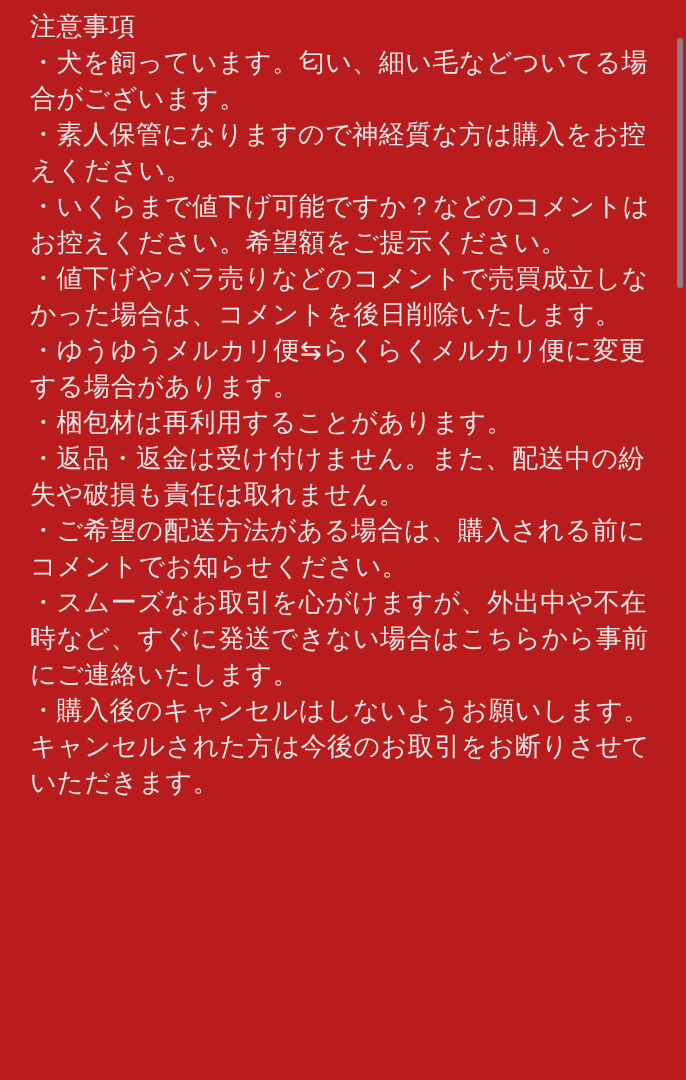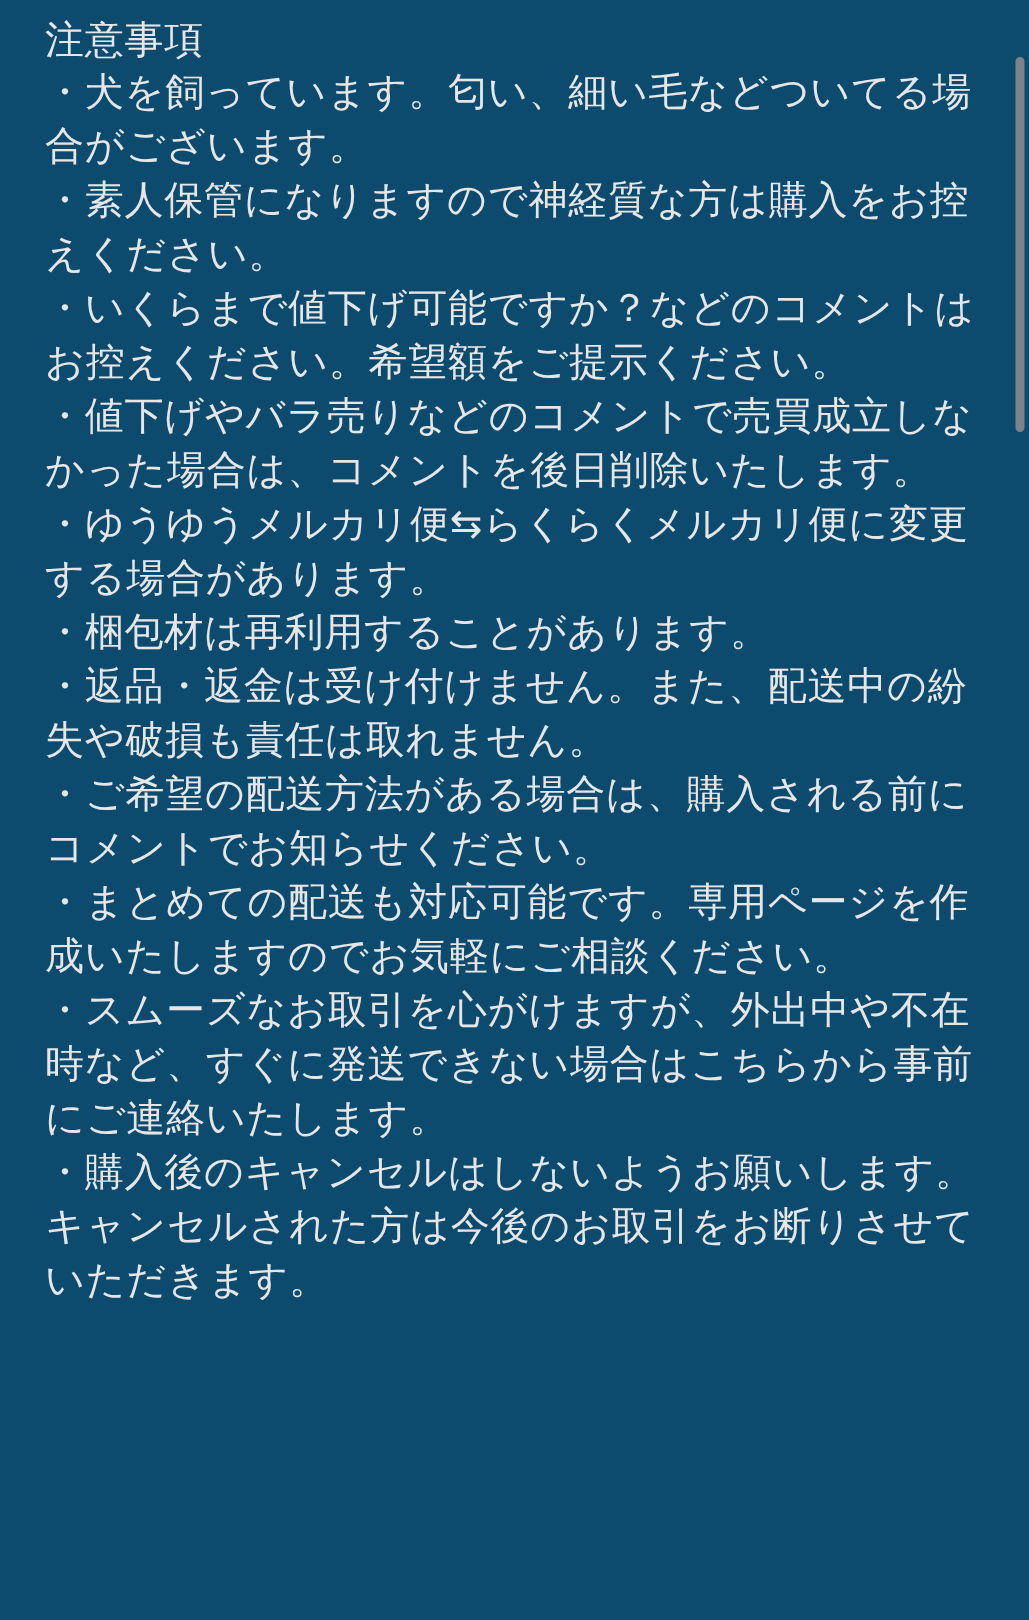--- a/index.html
+++ b/index.html
@@ -11,21 +11,21 @@
     height: 1080px;
     background: #1c1c1e;
     overflow: hidden;
     position: relative;
     font-family: "Liberation Sans", sans-serif;
   }
   .screen {
     position: relative;
     width: 686px;
     height: 1080px;
-    background: #0c4a6e;
+    background: #b91c1c;
     overflow: hidden;
   }
   .text-block {
     position: absolute;
     top: 0;
     left: 0;
     box-sizing: border-box;
     width: 686px;
     padding: 8px 26px 0 30px;
     color: #e6e6e6;
@@ -34,21 +34,20 @@
     letter-spacing: 0.5px;
     text-align: left;
     word-break: normal;
     overflow-wrap: break-word;
   }
   .section-title {
     margin: 0;
   }
   .notice {
     margin: 0;
-    font-family: Liberation Serif, serif;
   }
   .scrollbar-thumb {
     position: absolute;
     top: 38px;
     right: 3px;
     width: 6px;
     height: 250px;
     border-radius: 3px;
     background: #8a8a8e;
     opacity: 0.9;
@@ -61,18 +60,17 @@
   <div class="text-block">
     <div class="section-title">注意事項</div>
     <p class="notice">・犬を飼っています。匂い、細い毛などついてる場合がございます。</p>
     <p class="notice">・素人保管になりますので神経質な方は購入をお控えください。</p>
     <p class="notice">・いくらまで値下げ可能ですか？などのコメントはお控えください。希望額をご提示ください。</p>
     <p class="notice">・値下げやバラ売りなどのコメントで売買成立しなかった場合は、コメントを後日削除いたします。</p>
     <p class="notice">・ゆうゆうメルカリ便⇆らくらくメルカリ便に変更する場合があります。</p>
     <p class="notice">・梱包材は再利用することがあります。</p>
     <p class="notice">・返品・返金は受け付けません。また、配送中の紛失や破損も責任は取れません。</p>
     <p class="notice">・ご希望の配送方法がある場合は、購入される前にコメントでお知らせください。</p>
-    <p class="notice">・まとめての配送も対応可能です。専用ページを作成いたしますのでお気軽にご相談ください。</p>
     <p class="notice">・スムーズなお取引を心がけますが、外出中や不在時など、すぐに発送できない場合はこちらから事前にご連絡いたします。</p>
     <p class="notice">・購入後のキャンセルはしないようお願いします。キャンセルされた方は今後のお取引をお断りさせていただきます。</p>
   </div>
   <div class="scrollbar-thumb"></div>
 </div>
 
 </body></html>

